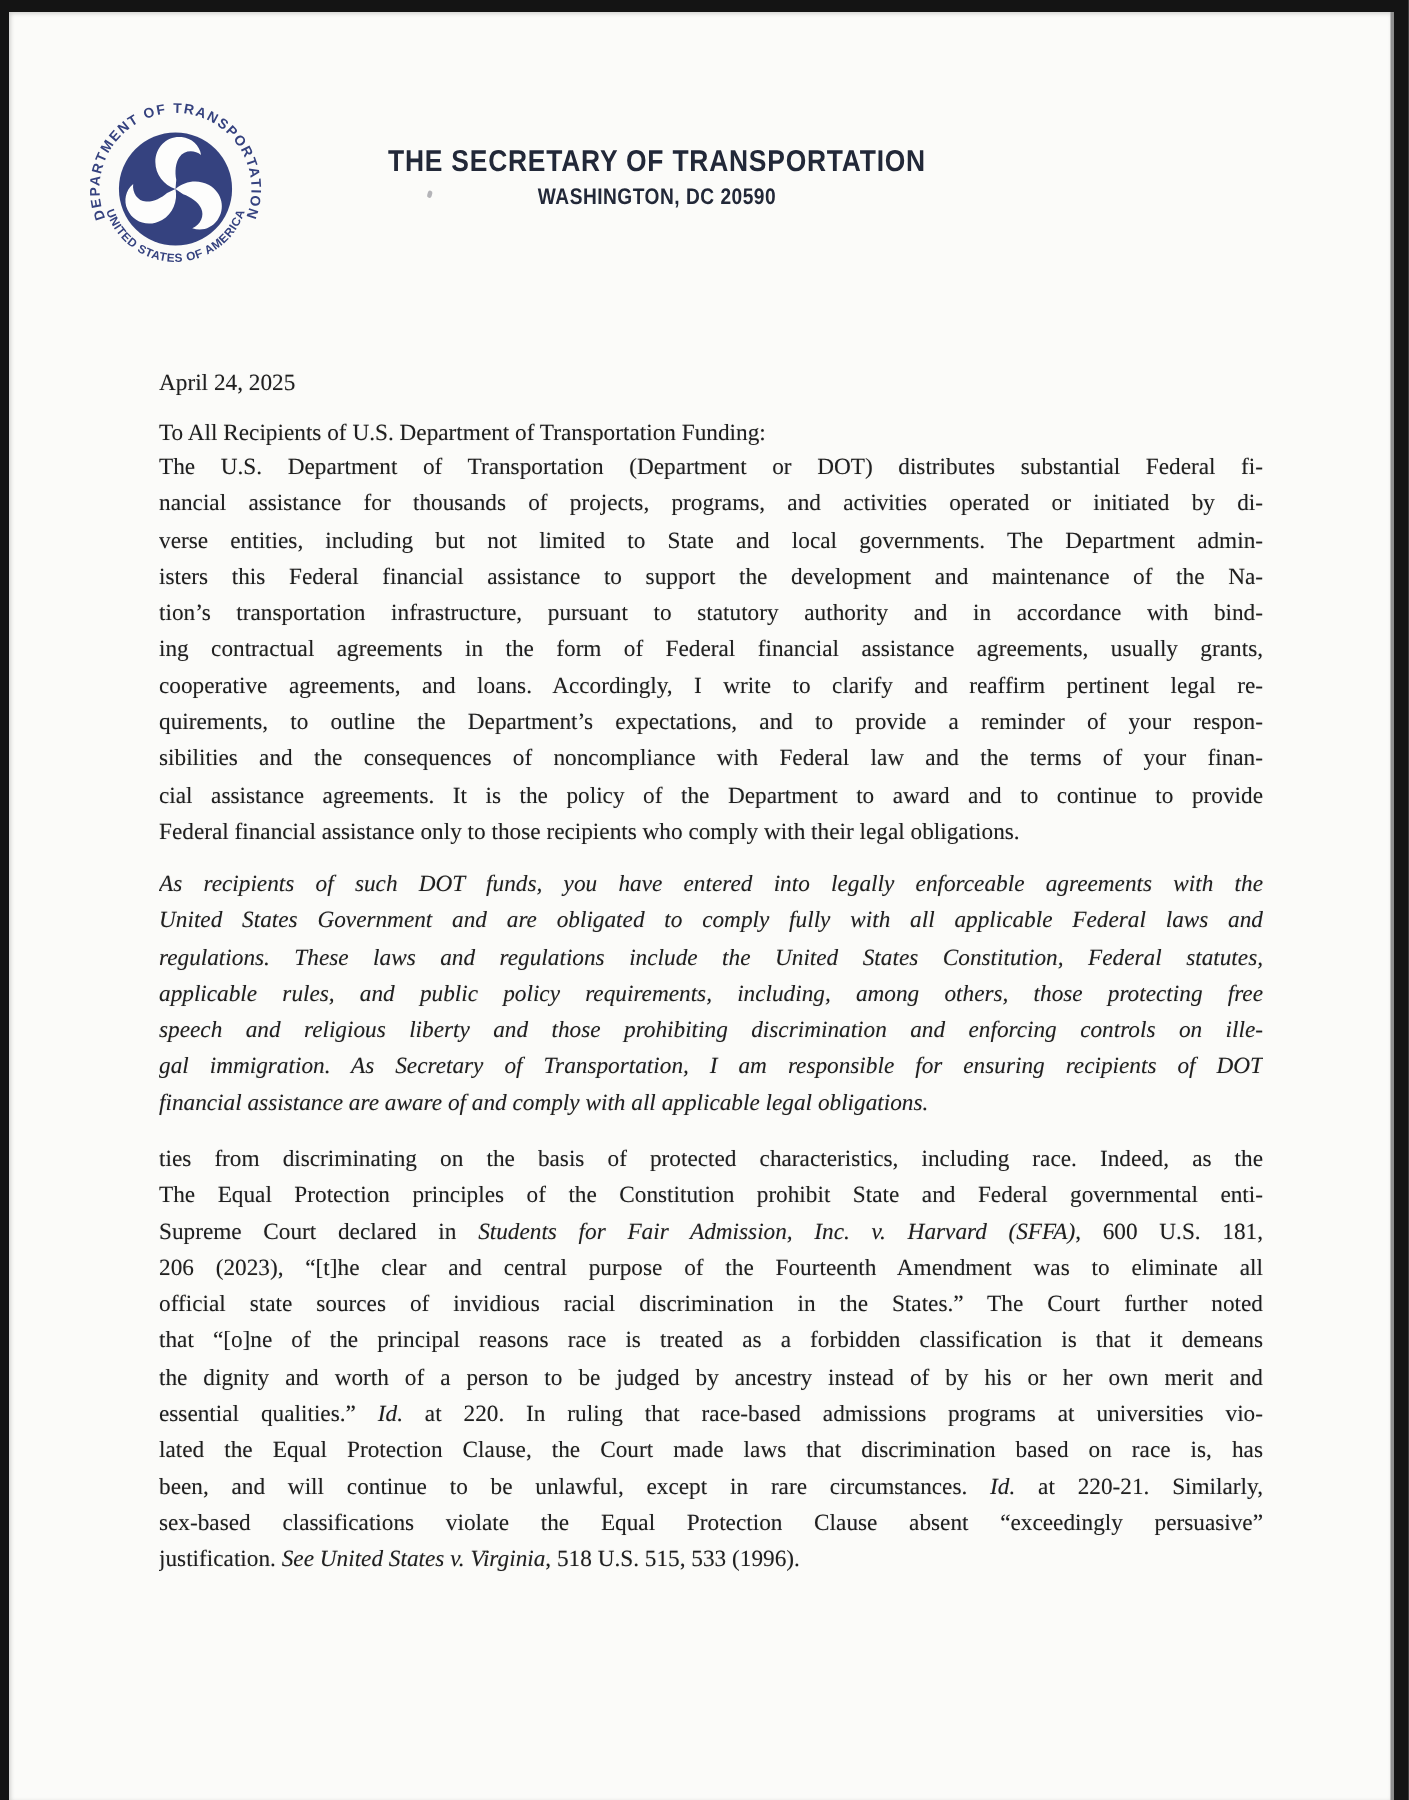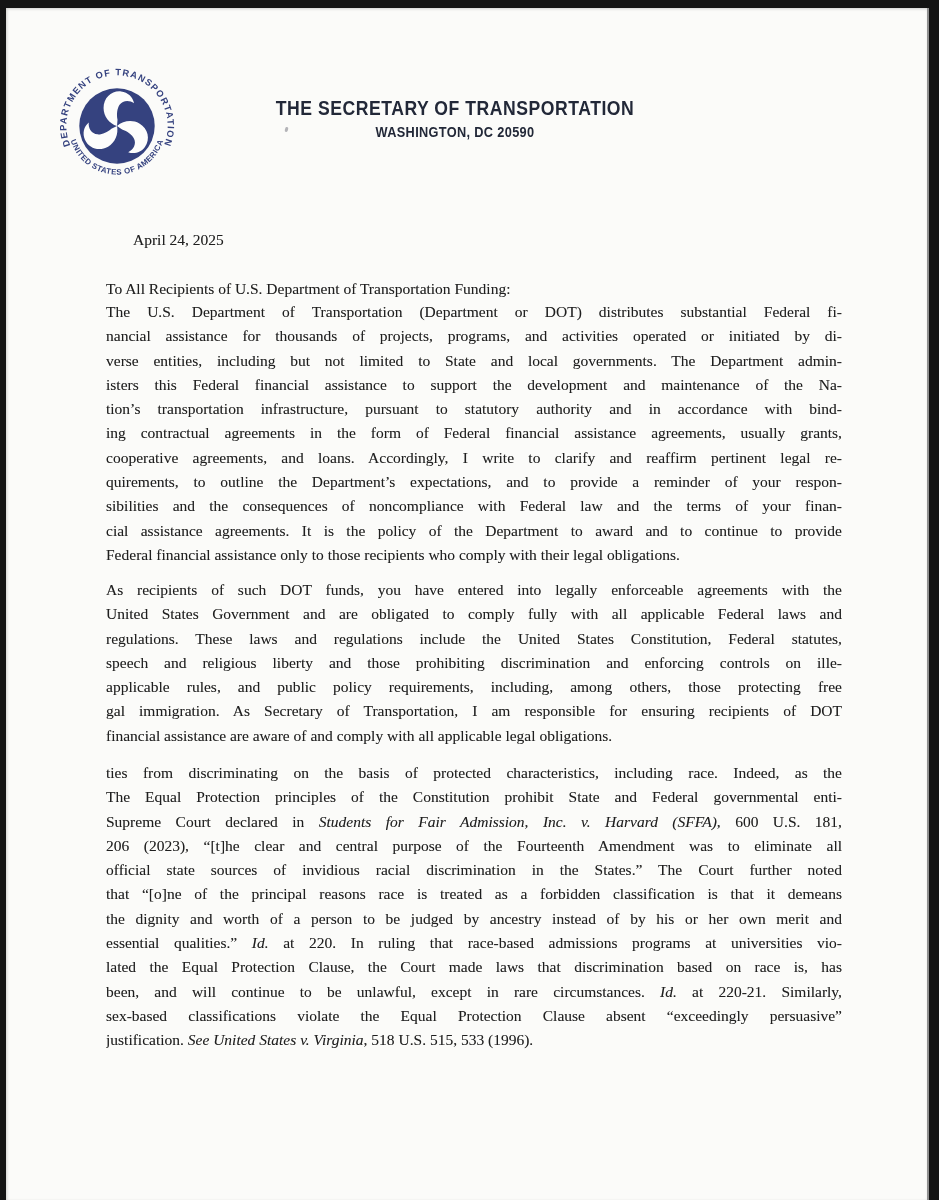--- a/index.html
+++ b/index.html
@@ -10,37 +10,37 @@
         box-shadow:inset 1px 1px 3px rgba(0,0,0,.18);}
   
   .seal{position:absolute;left:49px;top:56px;width:124px;height:124px;}
   .seal svg{width:100%;height:100%;}
   .seal .disc{fill:#35427f;}
   .seal .blade{fill:#fdfdfc;}
   .seal text{font-family:"Liberation Sans",sans-serif;font-weight:700;fill:#35427f;}
   .seal .ring-top{font-size:9px;letter-spacing:1.1px;}
   .seal .ring-bottom{font-size:7.6px;letter-spacing:0.4px;}
   
-  .letterhead{position:absolute;left:149px;top:88px;width:600px;text-align:center;color:#222838;
+  .letterhead{position:absolute;left:132px;top:88px;width:600px;text-align:center;color:#222838;
               font-family:"Liberation Sans",sans-serif;}
   .lh-title{font-size:20px;font-weight:700;letter-spacing:0.6px;line-height:24px;
             transform:scaleX(.88);transform-origin:center;white-space:nowrap;}
   .lh-sub{font-size:15px;font-weight:700;letter-spacing:0.4px;line-height:18px;margin-top:3px;
           transform:scaleX(.85);transform-origin:center;white-space:nowrap;}
   .speck{position:absolute;left:279px;top:119px;width:3px;height:5px;border-radius:2px;
          background:rgba(110,110,120,.5);transform:rotate(15deg);}
   
   .textcol{position:absolute;left:100px;width:736px;color:#1f1f1f;font-size:15.5px;
            text-shadow:0 0 .6px rgba(40,40,40,.35);}
   .line{line-height:24.3px;text-align:justify;text-align-last:justify;overflow:hidden;}
   .line.last{text-align-last:left;}
-  .dateline{top:220px;line-height:24.3px;margin-left:27px;}
+  .dateline{top:236px;line-height:24.3px;}
   .salutation{top:269px;line-height:24.3px;}
   .para-1{top:292px;}
-  .para-2{top:570px;}
+  .para-2{top:570px;font-style:italic;}
   .para-3{top:753px;}
   i{}
 </style>
 </head>
 <body>
 
 <div class="screen">
   <div class="page">
 
     <div class="seal">
@@ -85,22 +85,22 @@
         <div class="line"><span>cooperative agreements, and loans. Accordingly, I write to clarify and reaffirm pertinent legal re-</span></div>
         <div class="line"><span>quirements, to outline the Department’s expectations, and to provide a reminder of your respon-</span></div>
         <div class="line"><span>sibilities and the consequences of noncompliance with Federal law and the terms of your finan-</span></div>
         <div class="line"><span>cial assistance agreements. It is the policy of the Department to award and to continue to provide</span></div>
         <div class="line last"><span>Federal financial assistance only to those recipients who comply with their legal obligations.</span></div>
       </div>
     <div class="textcol para-2">
         <div class="line"><span>As recipients of such DOT funds, you have entered into legally enforceable agreements with the</span></div>
         <div class="line"><span>United States Government and are obligated to comply fully with all applicable Federal laws and</span></div>
         <div class="line"><span>regulations. These laws and regulations include the United States Constitution, Federal statutes,</span></div>
+        <div class="line"><span>applicable rules, and public policy requirements, including, among others, those protecting free</span></div>
         <div class="line"><span>speech and religious liberty and those prohibiting discrimination and enforcing controls on ille-</span></div>
-        <div class="line"><span>applicable rules, and public policy requirements, including, among others, those protecting free</span></div>
         <div class="line"><span>gal immigration. As Secretary of Transportation, I am responsible for ensuring recipients of DOT</span></div>
         <div class="line last"><span>financial assistance are aware of and comply with all applicable legal obligations.</span></div>
       </div>
     <div class="textcol para-3">
         <div class="line"><span>ties from discriminating on the basis of protected characteristics, including race. Indeed, as the</span></div>
         <div class="line"><span>The Equal Protection principles of the Constitution prohibit State and Federal governmental enti-</span></div>
         <div class="line"><span>Supreme Court declared in </span><i>Students for Fair Admission, Inc. v. Harvard (SFFA)</i><span>, 600 U.S. 181,</span></div>
         <div class="line"><span>206 (2023), “[t]he clear and central purpose of the Fourteenth Amendment was to eliminate all</span></div>
         <div class="line"><span>official state sources of invidious racial discrimination in the States.” The Court further noted</span></div>
         <div class="line"><span>that “[o]ne of the principal reasons race is treated as a forbidden classification is that it demeans</span></div>

